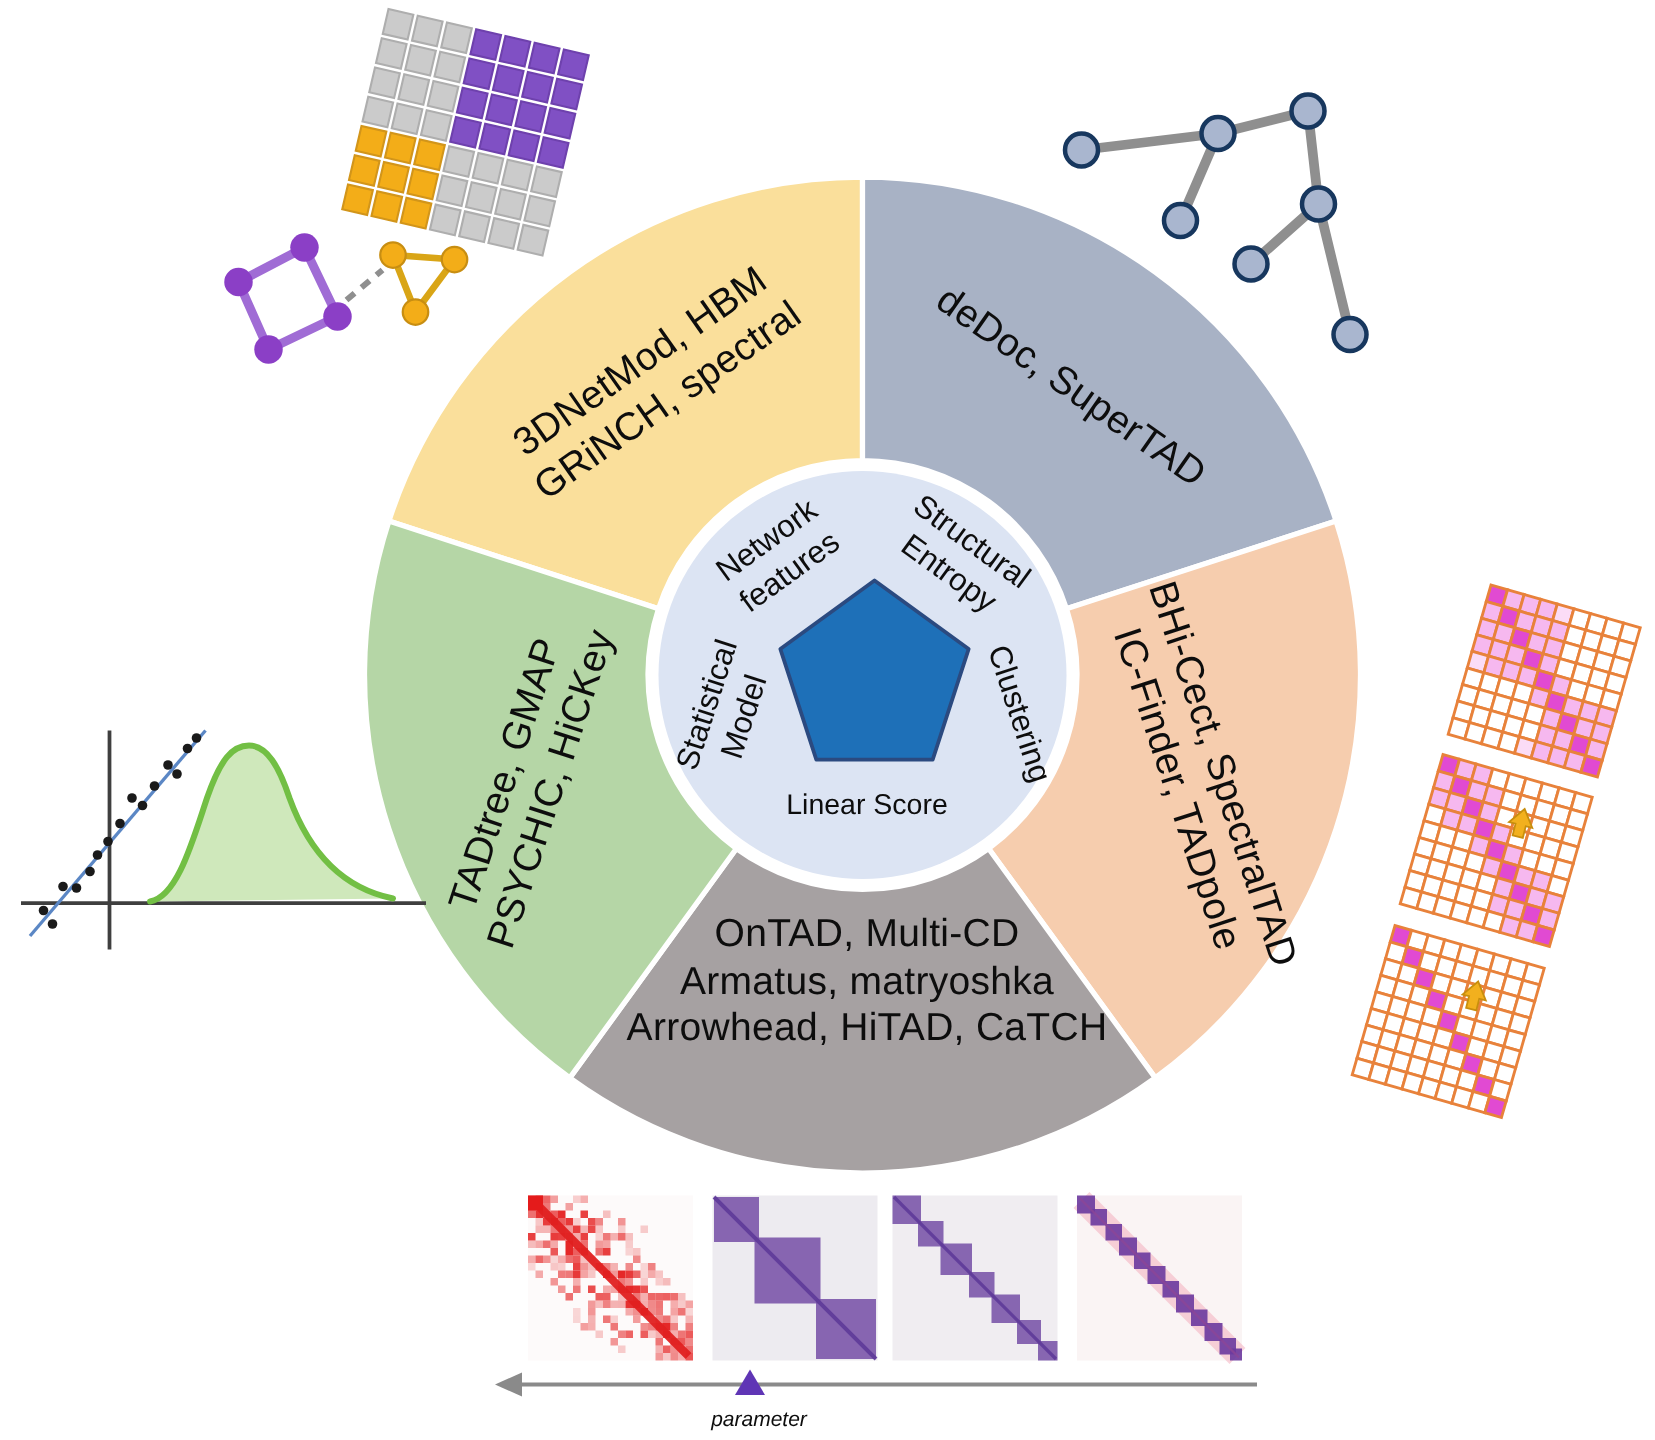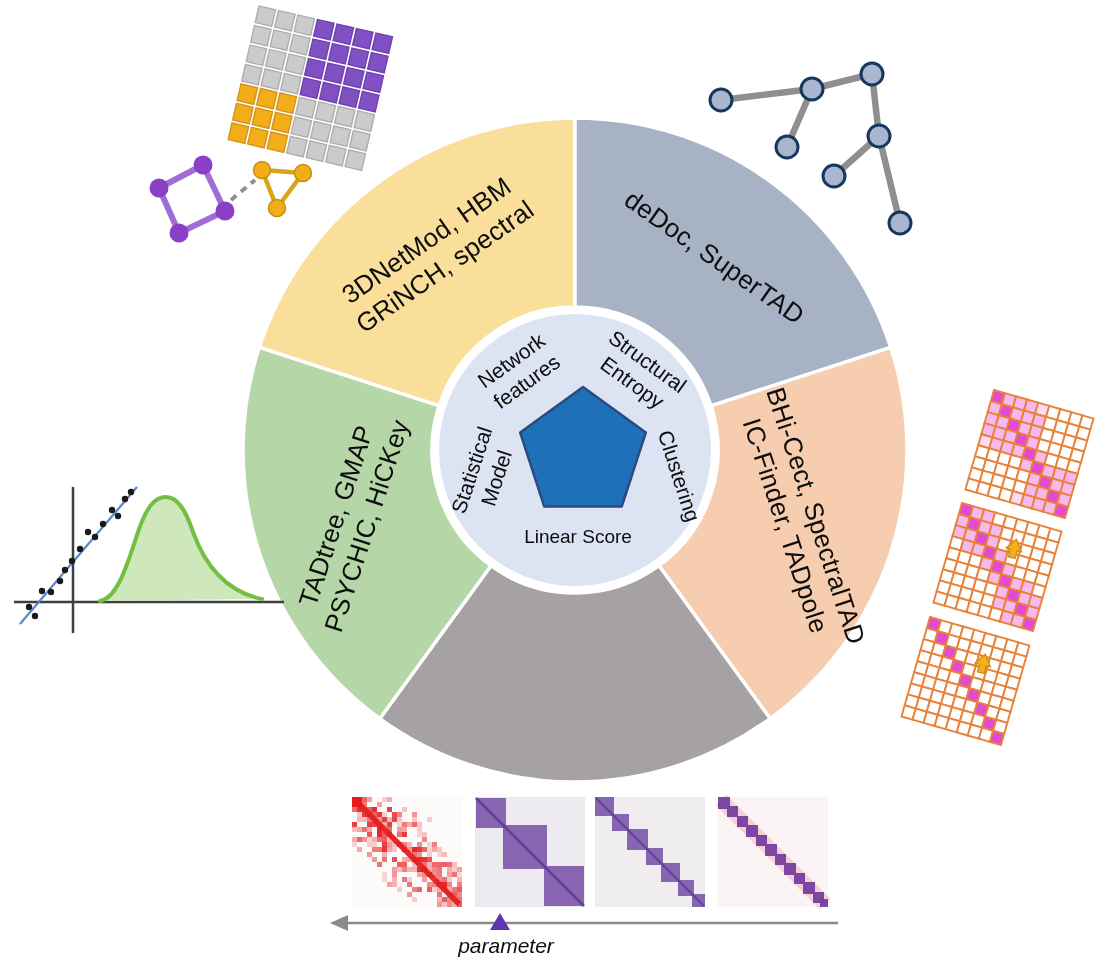--- a/index.html
+++ b/index.html
@@ -4,21 +4,21 @@
 <style>
   html,body{margin:0;padding:0;background:#fff;}
   .canvas{position:relative;width:1103px;height:960px;background:#ffffff;overflow:hidden;
           font-family:"Liberation Sans","DejaVu Sans",sans-serif;color:#111;}
   .canvas svg{position:absolute;left:0;top:0;}
   .lbl{position:absolute;transform:translate(-50%,-50%) rotate(var(--r,0deg));
        white-space:pre-line;text-align:center;line-height:1.22;color:#0d0d0d;}
   .methods{font-size:26px;letter-spacing:.2px;}
   .cat{font-size:21px;}
   .score{font-size:19px;}
-  .param{font-size:21px;font-style:italic;}
+  .param{font-size:14px;font-style:italic;}
 </style>
 </head>
 <body>
 
 <div class="canvas">
 <svg width="1103" height="960" viewBox="0 0 1103 960">
 
   <g>
     <path d="M 575 118 A 332 332 0 0 0 259.25 347.41 L 439 405.81 A 143 143 0 0 1 575 307 Z" stroke="#ffffff" stroke-width="3.5" stroke-linejoin="round" fill="#fadf9b"></path>
     <path d="M 890.75 347.41 A 332 332 0 0 0 575 118 L 575 307 A 143 143 0 0 1 711 405.81 Z" stroke="#ffffff" stroke-width="3.5" stroke-linejoin="round" fill="#a8b2c5"></path>
@@ -655,20 +655,23 @@
     <polygon points="330,923 348,915 348,931" fill="#8a8a8a"></polygon>
     <polygon points="500,913 490,930 510,930" fill="#5f35b5"></polygon>
   </g>
 </svg>
 
   <div class="lbl methods" style="left:436px;top:254px;--r:-35deg">3DNetMod, HBM
 GRiNCH, spectral</div>
   <div class="lbl methods" style="left:714px;top:258px;--r:35deg">deDoc, SuperTAD</div>
   <div class="lbl methods" style="left:800px;top:521px;--r:72deg">BHi-Cect, SpectralTAD
 IC-Finder, TADpole</div>
+  <div class="lbl methods" style="left:578px;top:654px;--r:0deg">OnTAD, Multi-CD
+Armatus, matryoshka
+Arrowhead, HiTAD, CaTCH</div>
   <div class="lbl methods" style="left:352px;top:521px;--r:-72deg">TADtree, GMAP
 PSYCHIC, HiCKey</div>
 
   <div class="lbl cat" style="left:519px;top:371px;--r:-36deg">Network
 features</div>
   <div class="lbl cat" style="left:640px;top:372px;--r:36deg">Structural
 Entropy</div>
   <div class="lbl cat" style="left:679px;top:476px;--r:72deg">Clustering</div>
   <div class="lbl score" style="left:578px;top:537px;--r:0deg">Linear Score</div>
   <div class="lbl cat" style="left:484px;top:474px;--r:-72deg">Statistical

